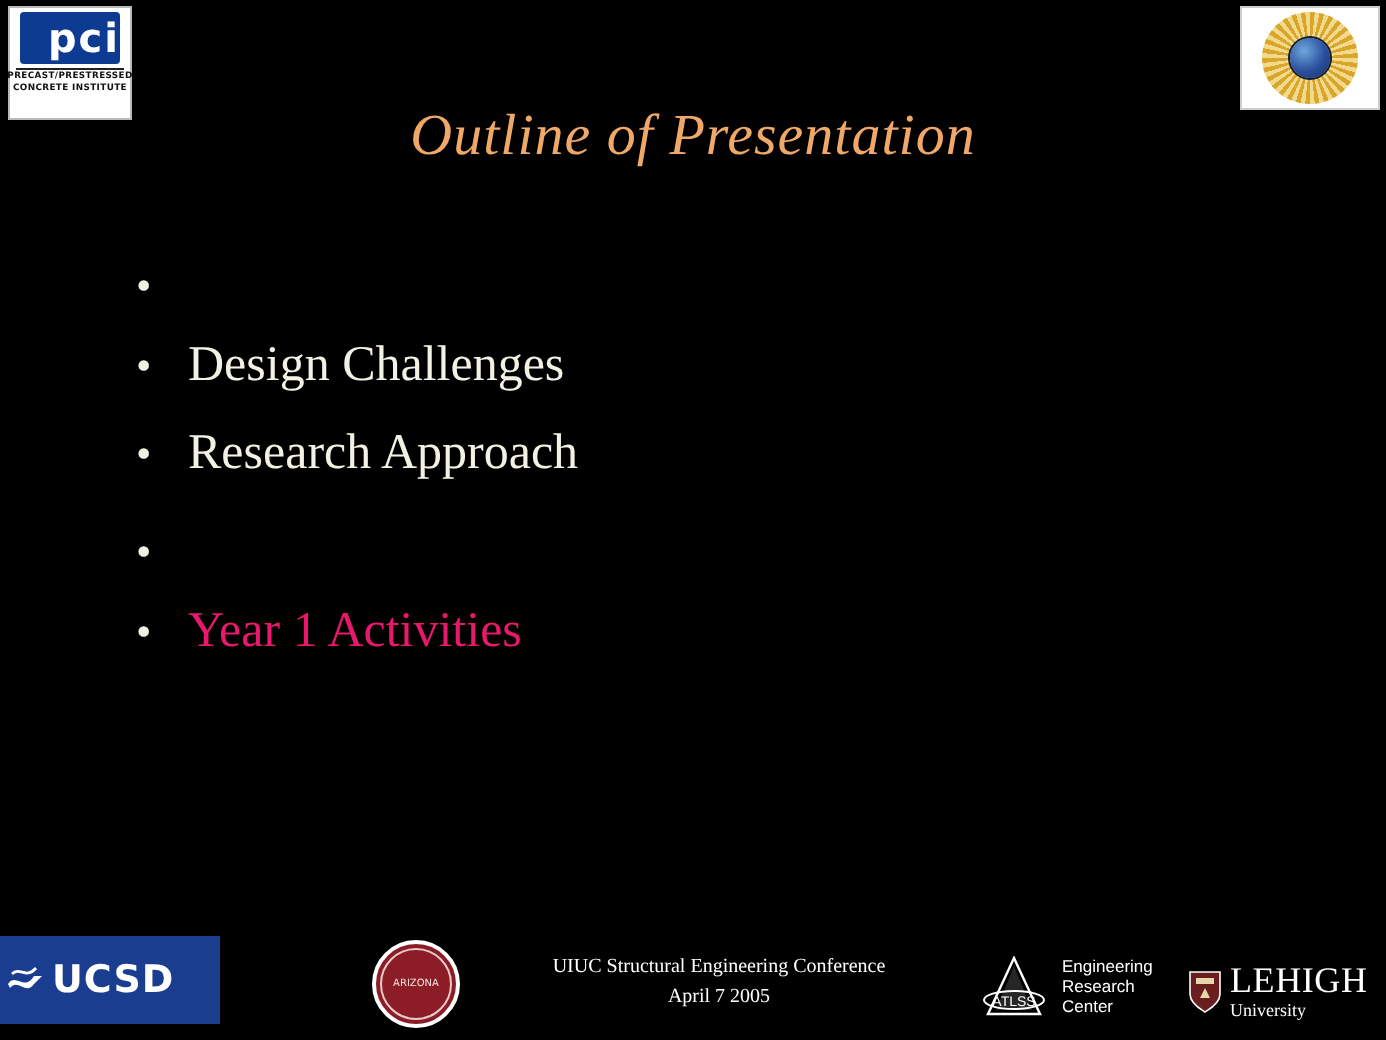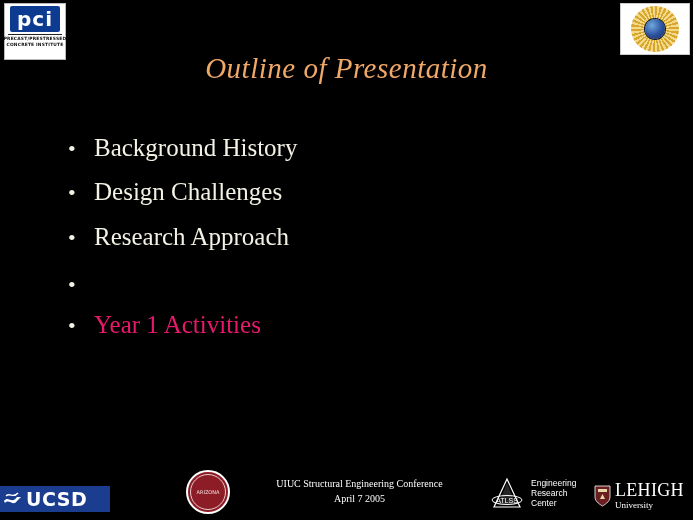--- a/index.html
+++ b/index.html
@@ -34,21 +34,21 @@
   }
   #pci-logo .pci-mark {
     width: 50px;
     height: 26px;
     background: #0d3b91;
     color: #ffffff;
     font-family: "DejaVu Sans", sans-serif;
     font-weight: bold;
     font-size: 20px;
     line-height: 26px;
-    text-align: center;
+    text-align: right;
     letter-spacing: 1px;
     border-radius: 2px;
   }
   #pci-logo .pci-line {
     width: 54px;
     height: 1px;
     background: #222;
     margin: 2px 0 1px 0;
   }
   #pci-logo .pci-sub {
@@ -158,21 +158,21 @@
   .bullet.spaced { margin-top: 22px; }
   .bullet.highlight .text { color: #e8186c; }
   .bullet.highlight .dot { color: #f3f1e4; }
 
   
   #footer-ucsd {
     position: absolute;
     left: 0;
     bottom: 8px;
     width: 110px;
-    height: 26px;
+    height: 44px;
     background: #1a3d8f;
     display: flex;
     align-items: center;
     padding-left: 4px;
     box-sizing: border-box;
   }
   #footer-ucsd .wave {
     width: 18px;
     height: 14px;
     margin-right: 4px;
@@ -291,21 +291,20 @@
   <div id="seal-box">
     <div class="seal-burst"></div>
     <div class="seal-globe"></div>
   </div>
 
   <div id="title">Outline of Presentation</div>
 
   <div id="bullets">
     <div class="bullet">
       <span class="dot">•</span>
-      <span class="text">Background History</span>
     </div>
     <div class="bullet">
       <span class="dot">•</span>
       <span class="text">Design Challenges</span>
     </div>
     <div class="bullet">
       <span class="dot">•</span>
       <span class="text">Research Approach</span>
     </div>
     <div class="bullet spaced">

